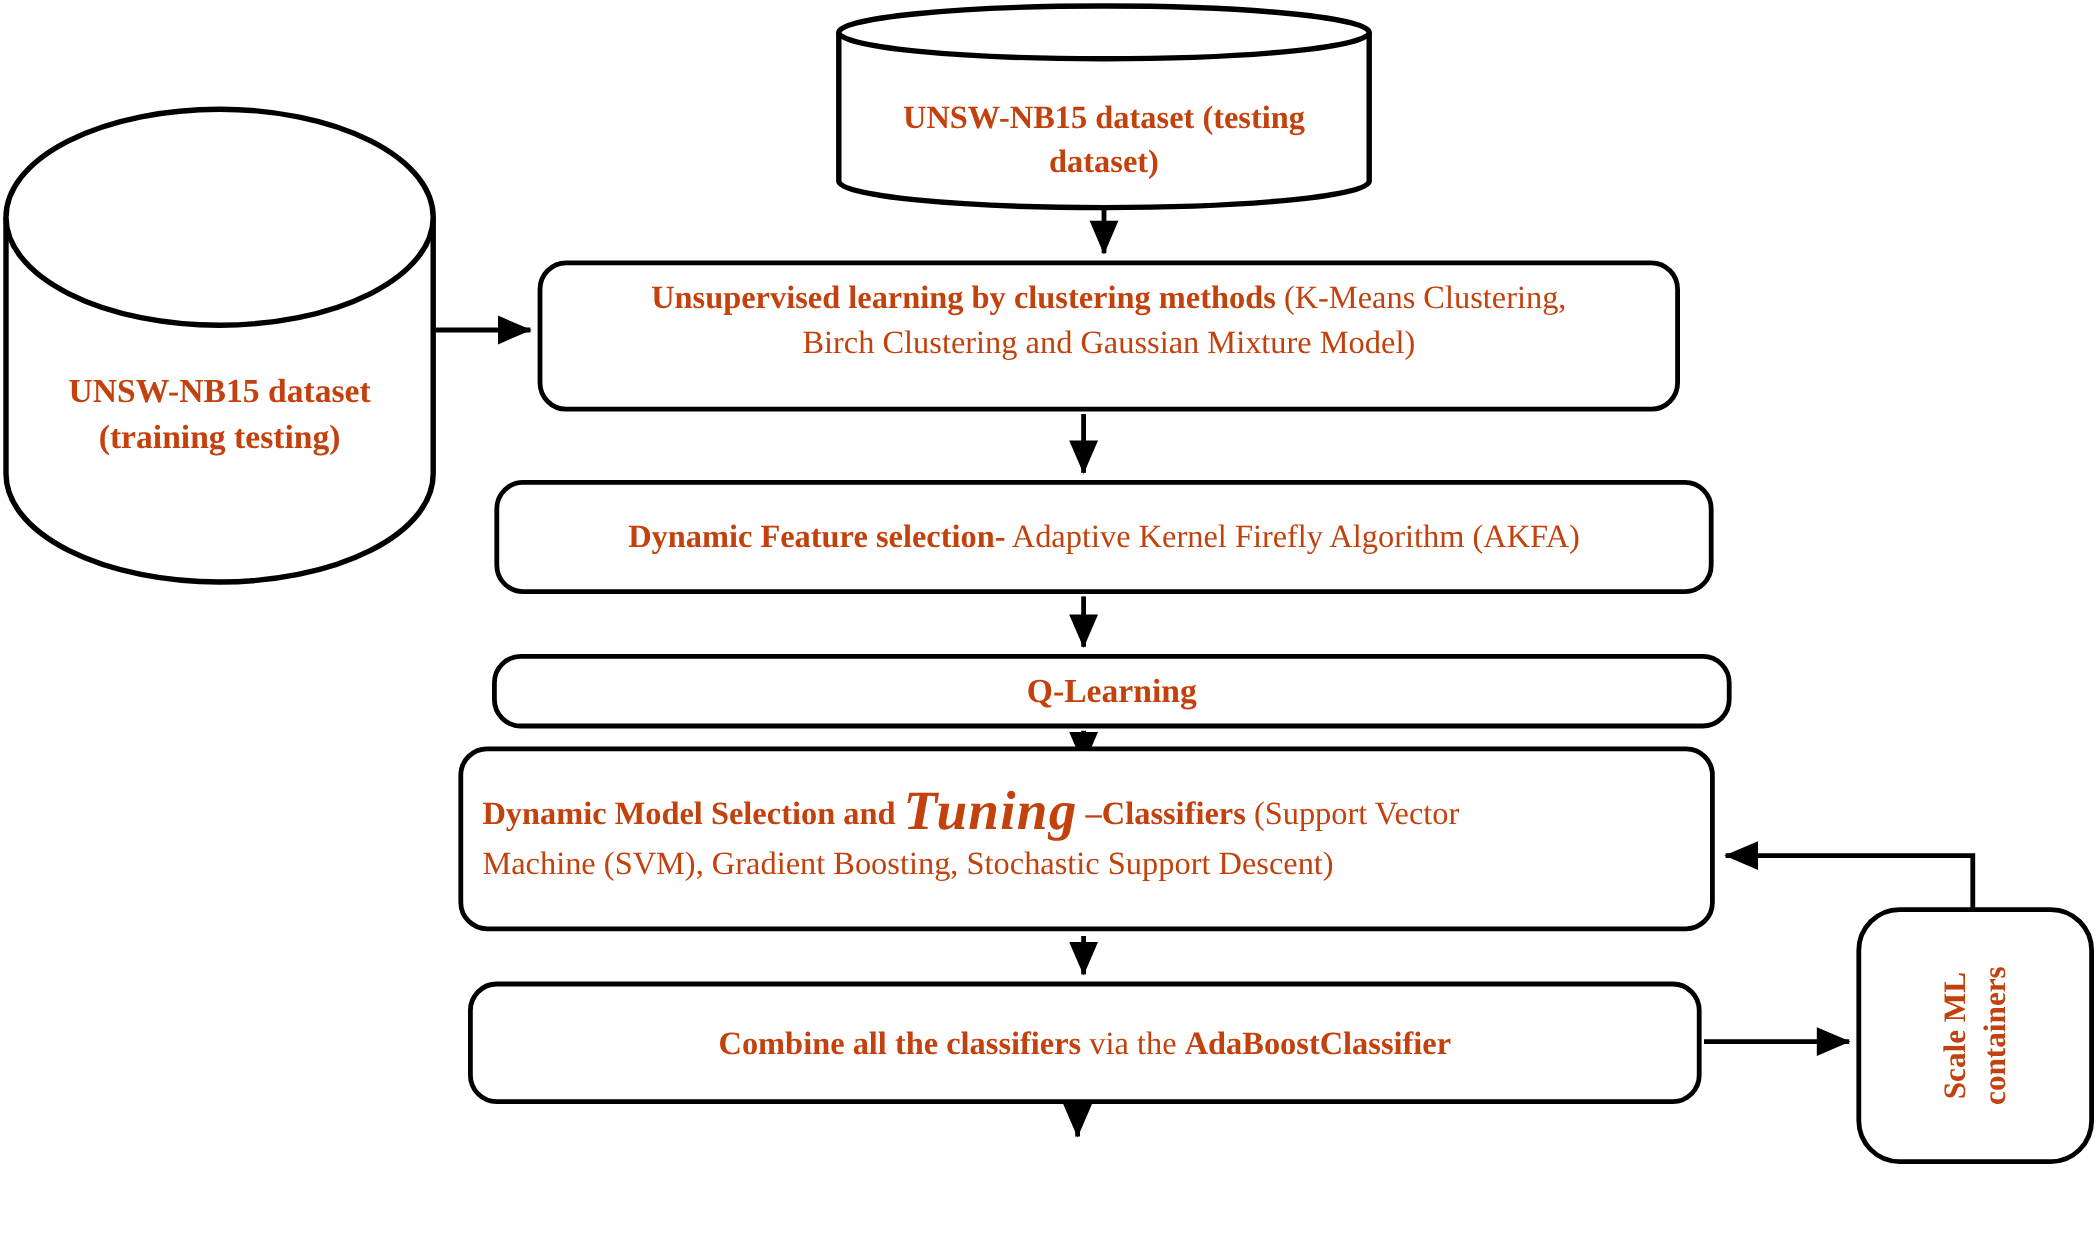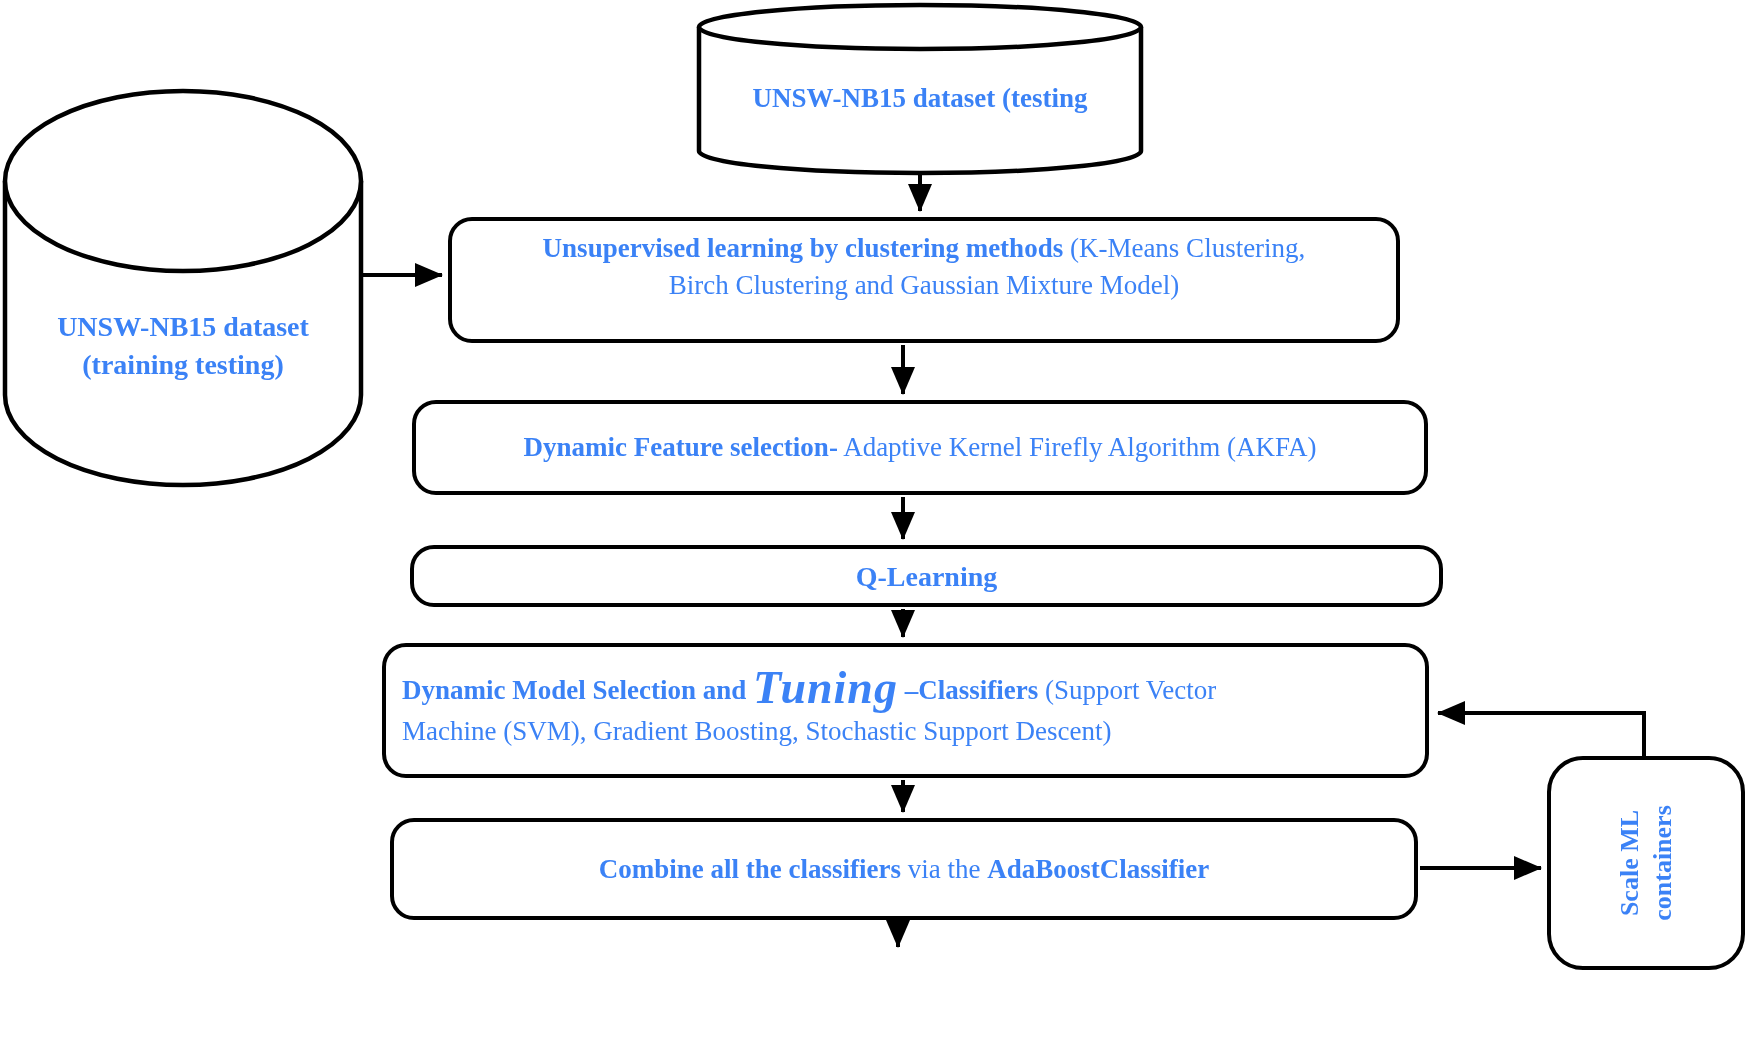--- a/index.html
+++ b/index.html
@@ -6,21 +6,21 @@
     margin: 0;
     padding: 0;
     background: #ffffff;
   }
   .canvas {
     position: relative;
     width: 1750px;
     height: 1039px;
     background: #ffffff;
     font-family: "Liberation Serif", "DejaVu Serif", serif;
-    color: #3b82f6;
+    color: #c2410c;
     overflow: hidden;
   }
   .layer {
     position: absolute;
     left: 0; top: 0;
   }
   .node {
     position: absolute;
     box-sizing: border-box;
     border: 4px solid #000000;
@@ -32,21 +32,21 @@
     text-align: center;
     font-size: 27px;
     line-height: 37px;
   }
   .node .b { font-weight: bold; }
   .node .r { font-weight: normal; }
 
   .box-clustering   { left: 448px; top: 217px; width: 952px;  height: 126px; align-items: flex-start; padding-top: 9px; }
   .box-feature      { left: 412px; top: 400px; width: 1016px; height: 95px; }
   .box-qlearning    { left: 410px; top: 545px; width: 1033px; height: 62px; font-weight: bold; font-size: 28px; }
-  .box-model        { left: 382px; top: 643px; width: 1047px; height: 135px;
+  .box-model        { left: 382px; top: 622px; width: 1047px; height: 154px;
                       justify-content: flex-start; text-align: left;
                       padding: 0 30px 6px 16px; line-height: 40px; }
   .box-combine      { left: 390px; top: 818px; width: 1028px; height: 102px; }
   .box-final        { left: 388px; top: 953px; width: 1037px; height: 82px; font-weight: bold; font-size: 28px; }
   .box-scale        { left: 1547px; top: 756px; width: 198px; height: 214px; border-radius: 36px; }
 
   .tuning {
     font-weight: bold;
     font-style: italic;
     font-size: 46px;
@@ -104,20 +104,21 @@
     <line x1="903" y1="497" x2="903" y2="539" stroke="#000000" stroke-width="4" marker-end="url(#ah)"></line>
     <line x1="903" y1="609" x2="903" y2="637" stroke="#000000" stroke-width="4" marker-end="url(#ah)"></line>
     <line x1="903" y1="780" x2="903" y2="812" stroke="#000000" stroke-width="4" marker-end="url(#ah)"></line>
     <line x1="898" y1="910" x2="898" y2="947" stroke="#000000" stroke-width="4" marker-end="url(#ah)"></line>
     <line x1="1420" y1="868" x2="1541" y2="868" stroke="#000000" stroke-width="4" marker-end="url(#ah)"></line>
     <path d="M1644,758 L1644,713 L1438,713" fill="none" stroke="#000000" stroke-width="4" marker-end="url(#ah)"></path>
   </svg>
 
   <div class="cyl-label cyl-label-testing">
     <div>UNSW-NB15 dataset (testing</div>
+    <div>dataset)</div>
   </div>
 
   <div class="cyl-label cyl-label-training">
     <div>UNSW-NB15 dataset</div>
     <div>(training testing)</div>
   </div>
 
   <div class="node box-feature">
     <div>
       <span class="b">Dynamic Feature selection-</span><span class="r"> Adaptive Kernel Firefly Algorithm (AKFA)</span>

